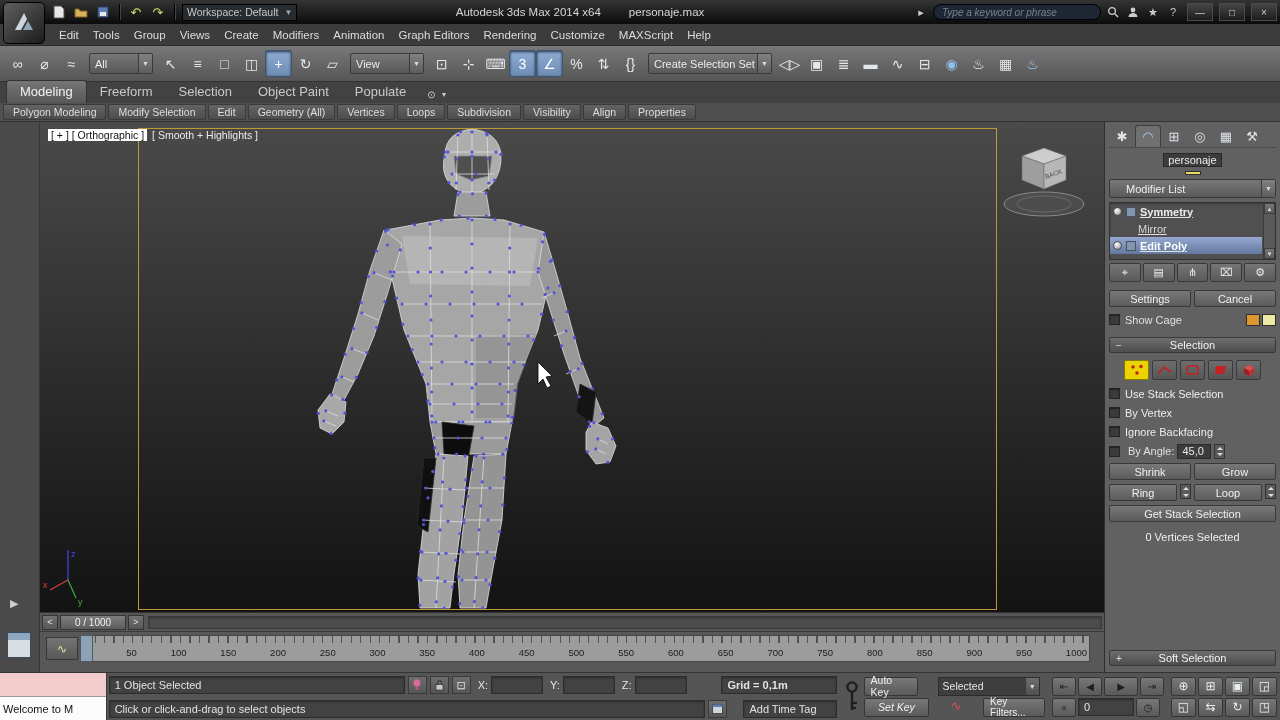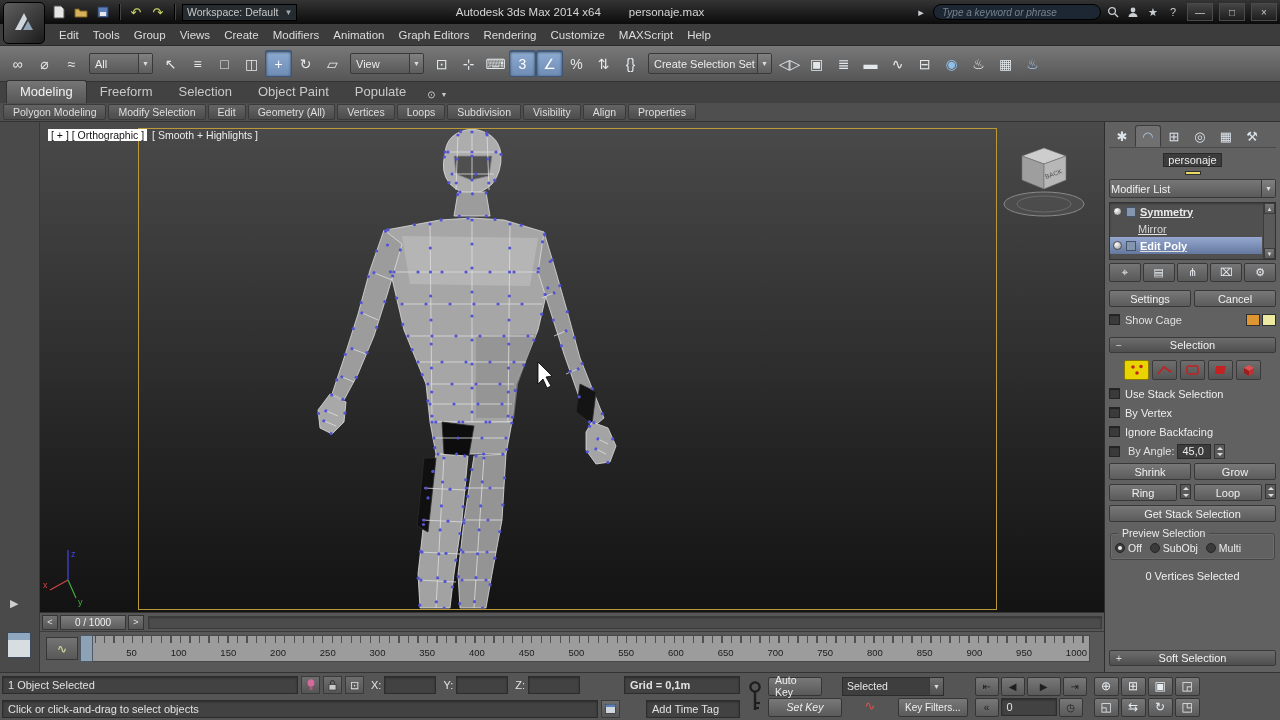--- a/index.html
+++ b/index.html
@@ -104,21 +104,21 @@
 
   
   .cpanel { width:176px; background:#616161; border-left:1px solid #2e2e2e; display:flex; flex-direction:column; padding:2px 4px; }
   .ptabs { display:flex; align-items:flex-end; height:24px; margin-bottom:3px; border-bottom:1px solid #4a4a4a; }
   .ptab { width:26px; height:22px; display:flex; align-items:center; justify-content:center; font-size:13px; color:#dce3ea; }
   .ptab.active { background:#707070; border:1px solid #3c3c3c; border-bottom-color:#707070; border-radius:3px 3px 0 0; }
   .namerow { display:flex; align-items:center; gap:4px; height:22px; margin:2px 0;flex-direction:column; }
   .pfield { background:#3c3c3c; border:1px solid #2a2a2a; color:#ececec; height:17px; display:flex; align-items:center; padding:0 4px; font-size:11px; }
   .fname2 { flex:1; }
   .swatch { width:16px; height:15px; background:#e9da64; border:1px solid #2e2e2e; }
-  .modlist { display:flex; align-items:center; height:19px; background:linear-gradient(#777,#5a5a5a); border:1px solid #383838; border-radius:2px; padding-left:1px; margin:2px 0 4px; }
+  .modlist { display:flex; align-items:center; height:19px; background:linear-gradient(#777,#5a5a5a); border:1px solid #383838; border-radius:2px; padding-left:16px; margin:2px 0 4px; }
   .modlist span.t { flex:1; font-size:11px; color:#f0f0f0; }
   .stackbox { position:relative; height:58px; background:#505050; border:1px solid #333; box-shadow:inset 0 1px 2px #3a3a3a; margin-bottom:3px; padding-right:13px; overflow:hidden;text-decoration:underline; }
   .srowm { height:17px; display:flex; align-items:center; gap:4px; padding:0 3px; font-size:11px; color:#ececec; }
   .srowm.selected { background:linear-gradient(#96a8cf,#64789f); color:#fff; }
   .srowm.bold .slabel { font-weight:bold; }
   .srowm.child { padding-left:28px; color:#d5d5d5; }
   .bulb { width:9px; height:9px; border-radius:50%; background:radial-gradient(circle at 35% 30%, #fff, #c2c2c2 55%, #8d8d8d); border:1px solid #4e4e4e; flex:none; }
   .mico { width:10px; height:10px; background:#8396ad; border:1px solid #46546a; flex:none; }
   .sscroll { position:absolute; right:0; top:0; bottom:0; width:12px; background:#5a5a5a; border-left:1px solid #3c3c3c; display:flex; flex-direction:column; justify-content:space-between; }
   .sarr { height:11px; background:linear-gradient(#777,#5a5a5a); border:1px solid #3c3c3c; font-size:6px; color:#ddd; display:flex; align-items:center; justify-content:center; }
@@ -803,48 +803,35 @@
         <span class="pbtn">Loop</span>
         <span class="spin">
             <i class="up"></i>
             <i class="dn"></i>
           </span>
       </div>
       <div class="btnrow">
         <span class="pbtn">Get Stack Selection</span>
       </div>
 
-      <div class="pgroup">
-        <span class="legend">Preview Selection</span>
-        <div class="radiorow">
-          <label class="radio on">
-              <span class="rdot"></span>
-              <span>Off</span>
-            </label>
-            <label class="radio">
-              <span class="rdot"></span>
-              <span>SubObj</span>
-            </label>
-            <label class="radio">
-              <span class="rdot"></span>
-              <span>Multi</span>
-            </label>
-        </div>
-      </div>
       <div class="vstatus">0 Vertices Selected</div>
 
       <div class="spacer"></div>
       <div class="rhead">
         <span class="pm">+</span>
         <span>Soft Selection</span>
       </div>
     </div>
   </div>
 
   <div class="statusbar">
+    <div class="listener">
+      <div class="macro"></div>
+      <div class="listen">Welcome to M</div>
+    </div>
     <div class="smid">
       <div class="srow1">
         <span class="sfield f-sel">1 Object Selected</span>
         <span class="sicon">
           <svg width="10" height="12" viewBox="0 0 10 12">
               <ellipse cx="5" cy="4" rx="3.4" ry="3.8" fill="#d66a9a"></ellipse>
               <rect x="3.6" y="8" width="2.8" height="3" fill="#b05580"></rect>
             </svg>
         </span>
         <span class="sicon">

